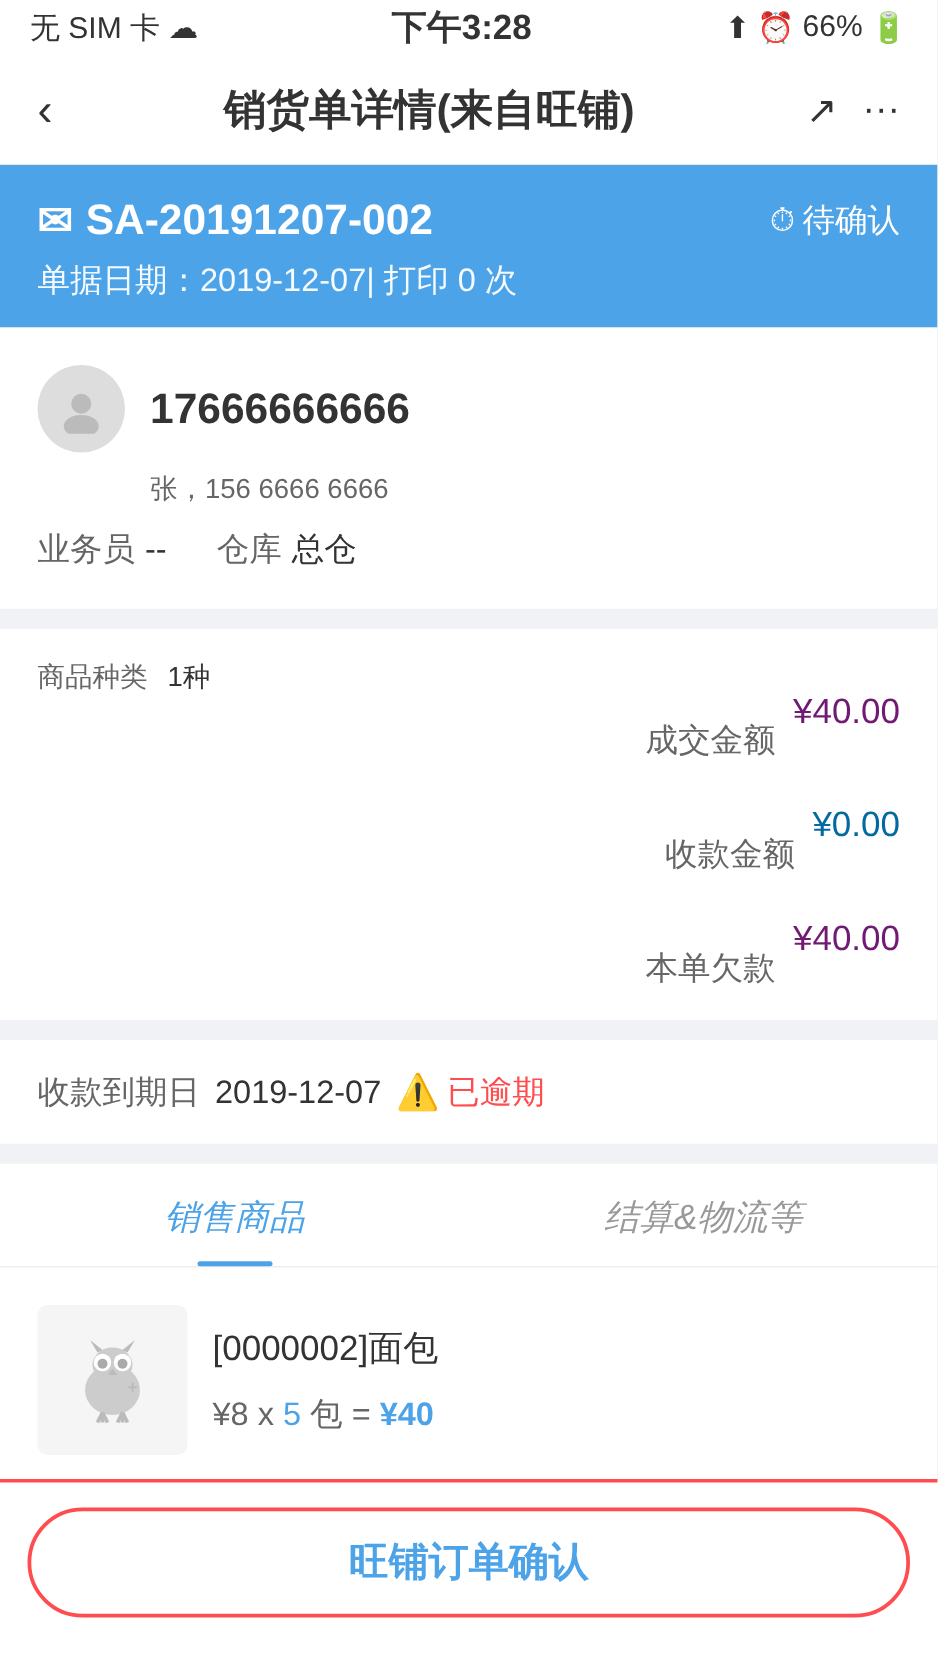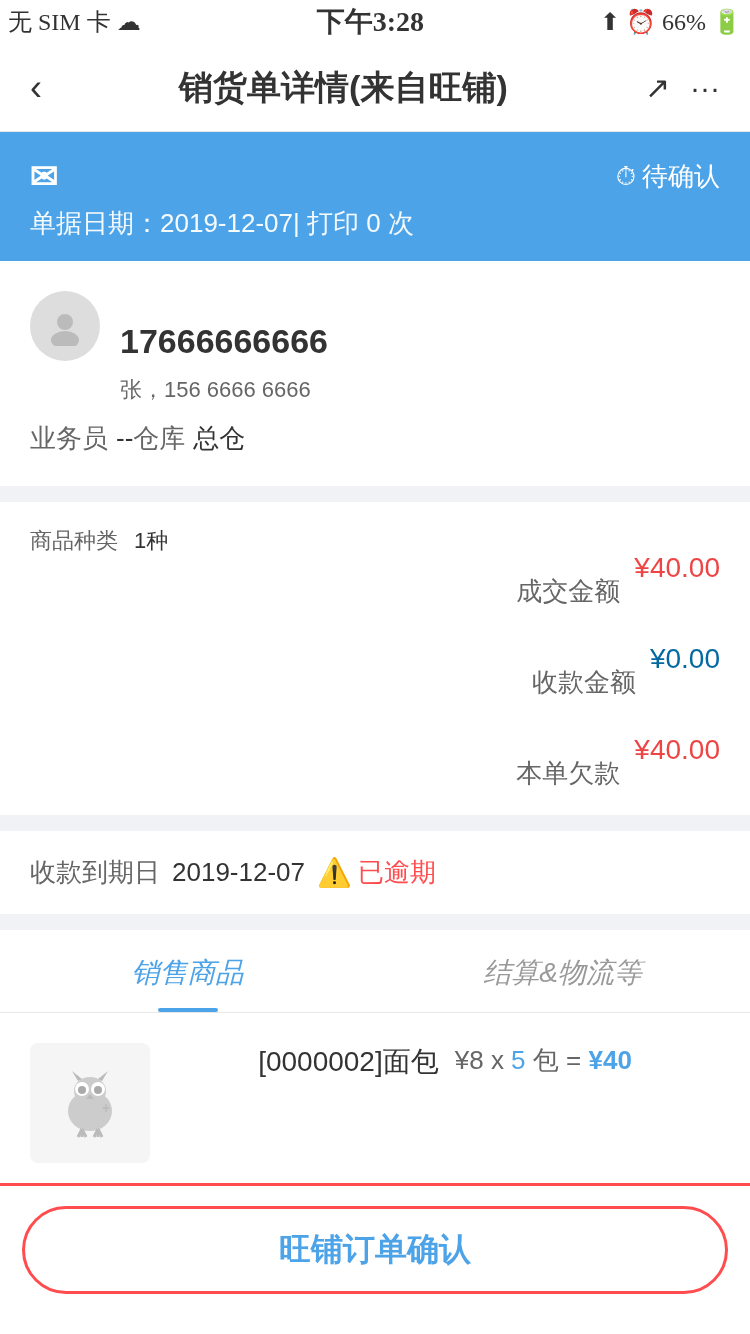--- a/index.html
+++ b/index.html
@@ -15,24 +15,23 @@
     }
 
     
     .status-bar {
       width: 750px;
       height: 44px;
       background: #fff;
       display: flex;
       align-items: center;
       justify-content: space-between;
-      padding: 0 8px;
+      padding: 0 24px;
       font-size: 24px;
       font-weight: 500;
-      font-family: Liberation Serif, serif;
     }
     .status-left {
       display: flex;
       align-items: center;
       gap: 8px;
     }
     .status-center {
       font-size: 28px;
       font-weight: 600;
     }
@@ -109,21 +108,21 @@
     }
 
     
     .customer-section {
       background: #fff;
       padding: 30px;
       margin-bottom: 16px;
     }
     .customer-row {
       display: flex;
-      align-items: flex-end;
+      align-items: center;
       gap: 20px;
       margin-bottom: 14px;
     }
     .avatar {
       width: 70px;
       height: 70px;
       border-radius: 50%;
       background: #ddd;
       display: flex;
       align-items: center;
@@ -139,20 +138,21 @@
     }
     .customer-name {
       font-size: 22px;
       color: #666;
       margin-bottom: 16px;
       padding-left: 90px;
     }
     .customer-meta {
       display: flex;
       align-items: flex-end;
+      gap: 40px;
     }
     .meta-item {
       display: flex;
       align-items: center;
       gap: 8px;
       font-size: 26px;
       color: #666;
     }
     .meta-label {
       color: #666;
@@ -192,21 +192,21 @@
       display: flex;
       align-items: center;
       gap: 14px;
       font-size: 26px;
     }
     .amount-label {
       color: #666;
       margin-top: 48px;
     }
     .amount-value {
-      color: #ef4444;
+      color: #701a75;
       font-size: 28px;
       font-weight: 500;
     }
     .amount-value.zero {
       color: #0369a1;
     }
 
     
     .due-section {
       background: #fff;
@@ -276,21 +276,21 @@
       border-radius: 8px;
       display: flex;
       align-items: center;
       justify-content: center;
       flex-shrink: 0;
       overflow: hidden;
     }
     .product-info {
       flex: 1;
       display: flex;
-      flex-direction: row;
+      flex-direction: column;
       justify-content: center;
       gap: 16px;
     }
     .product-name {
       font-size: 28px;
       color: #333;
       font-weight: 500;
     }
     .product-price-line {
       font-size: 26px;
@@ -364,20 +364,21 @@
     <span class="nav-more">···</span>
   </div>
 </div>
 
 <div class="content">
 
   <div class="blue-header">
     <div class="blue-header-top">
       <div class="order-id">
         <span>✉</span>
+        <span>SA-20191207-002</span>
       </div>
       <div class="status-badge">
         <span>⏱</span>
         <span>待确认</span>
       </div>
     </div>
     <div class="order-date">
       <span>单据日期：</span><span>2019-12-07</span><span>| 打印 0 次</span>
     </div>
   </div>

